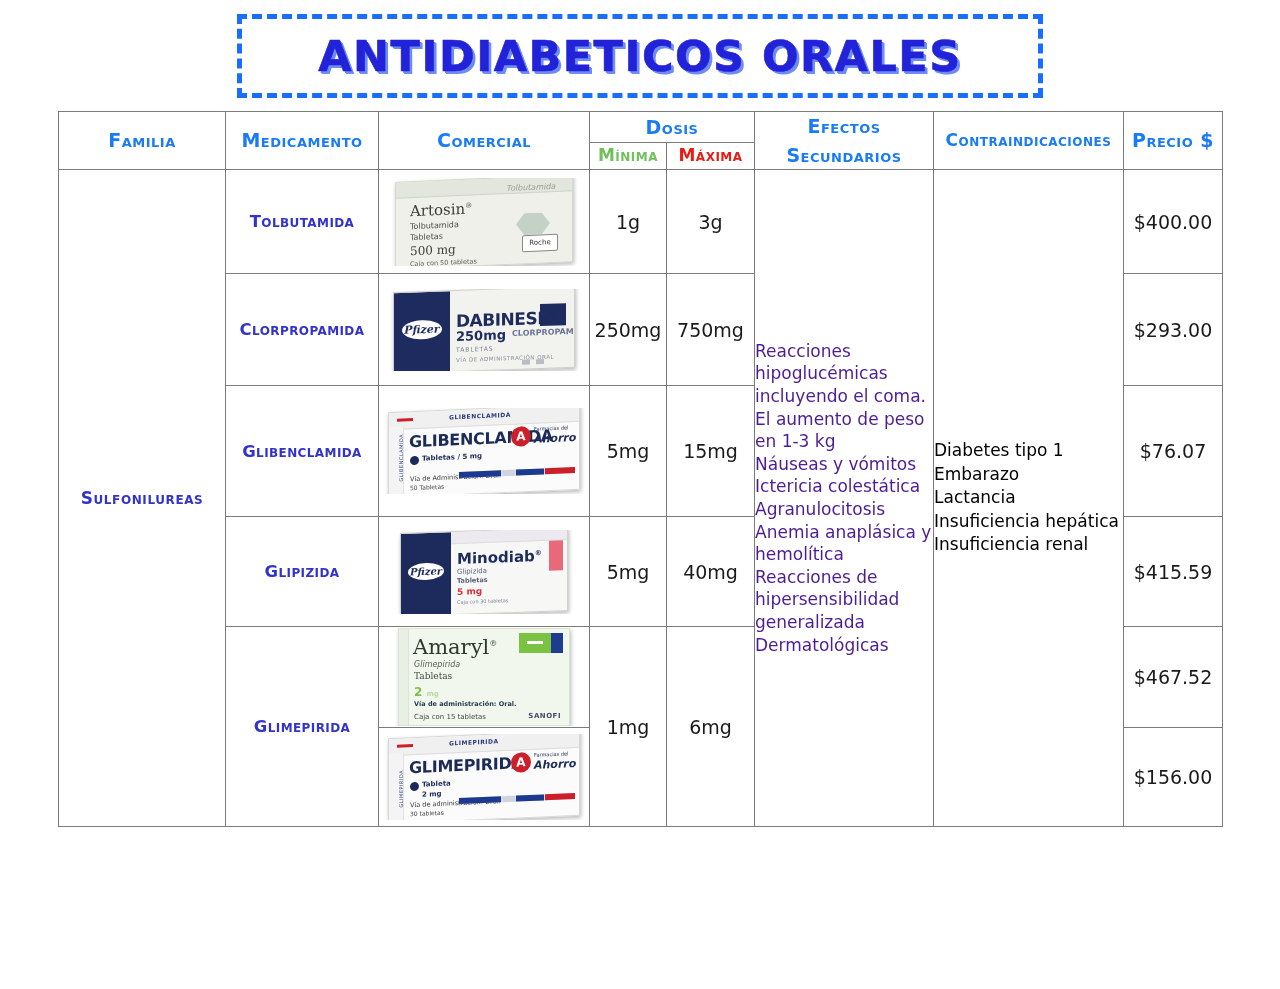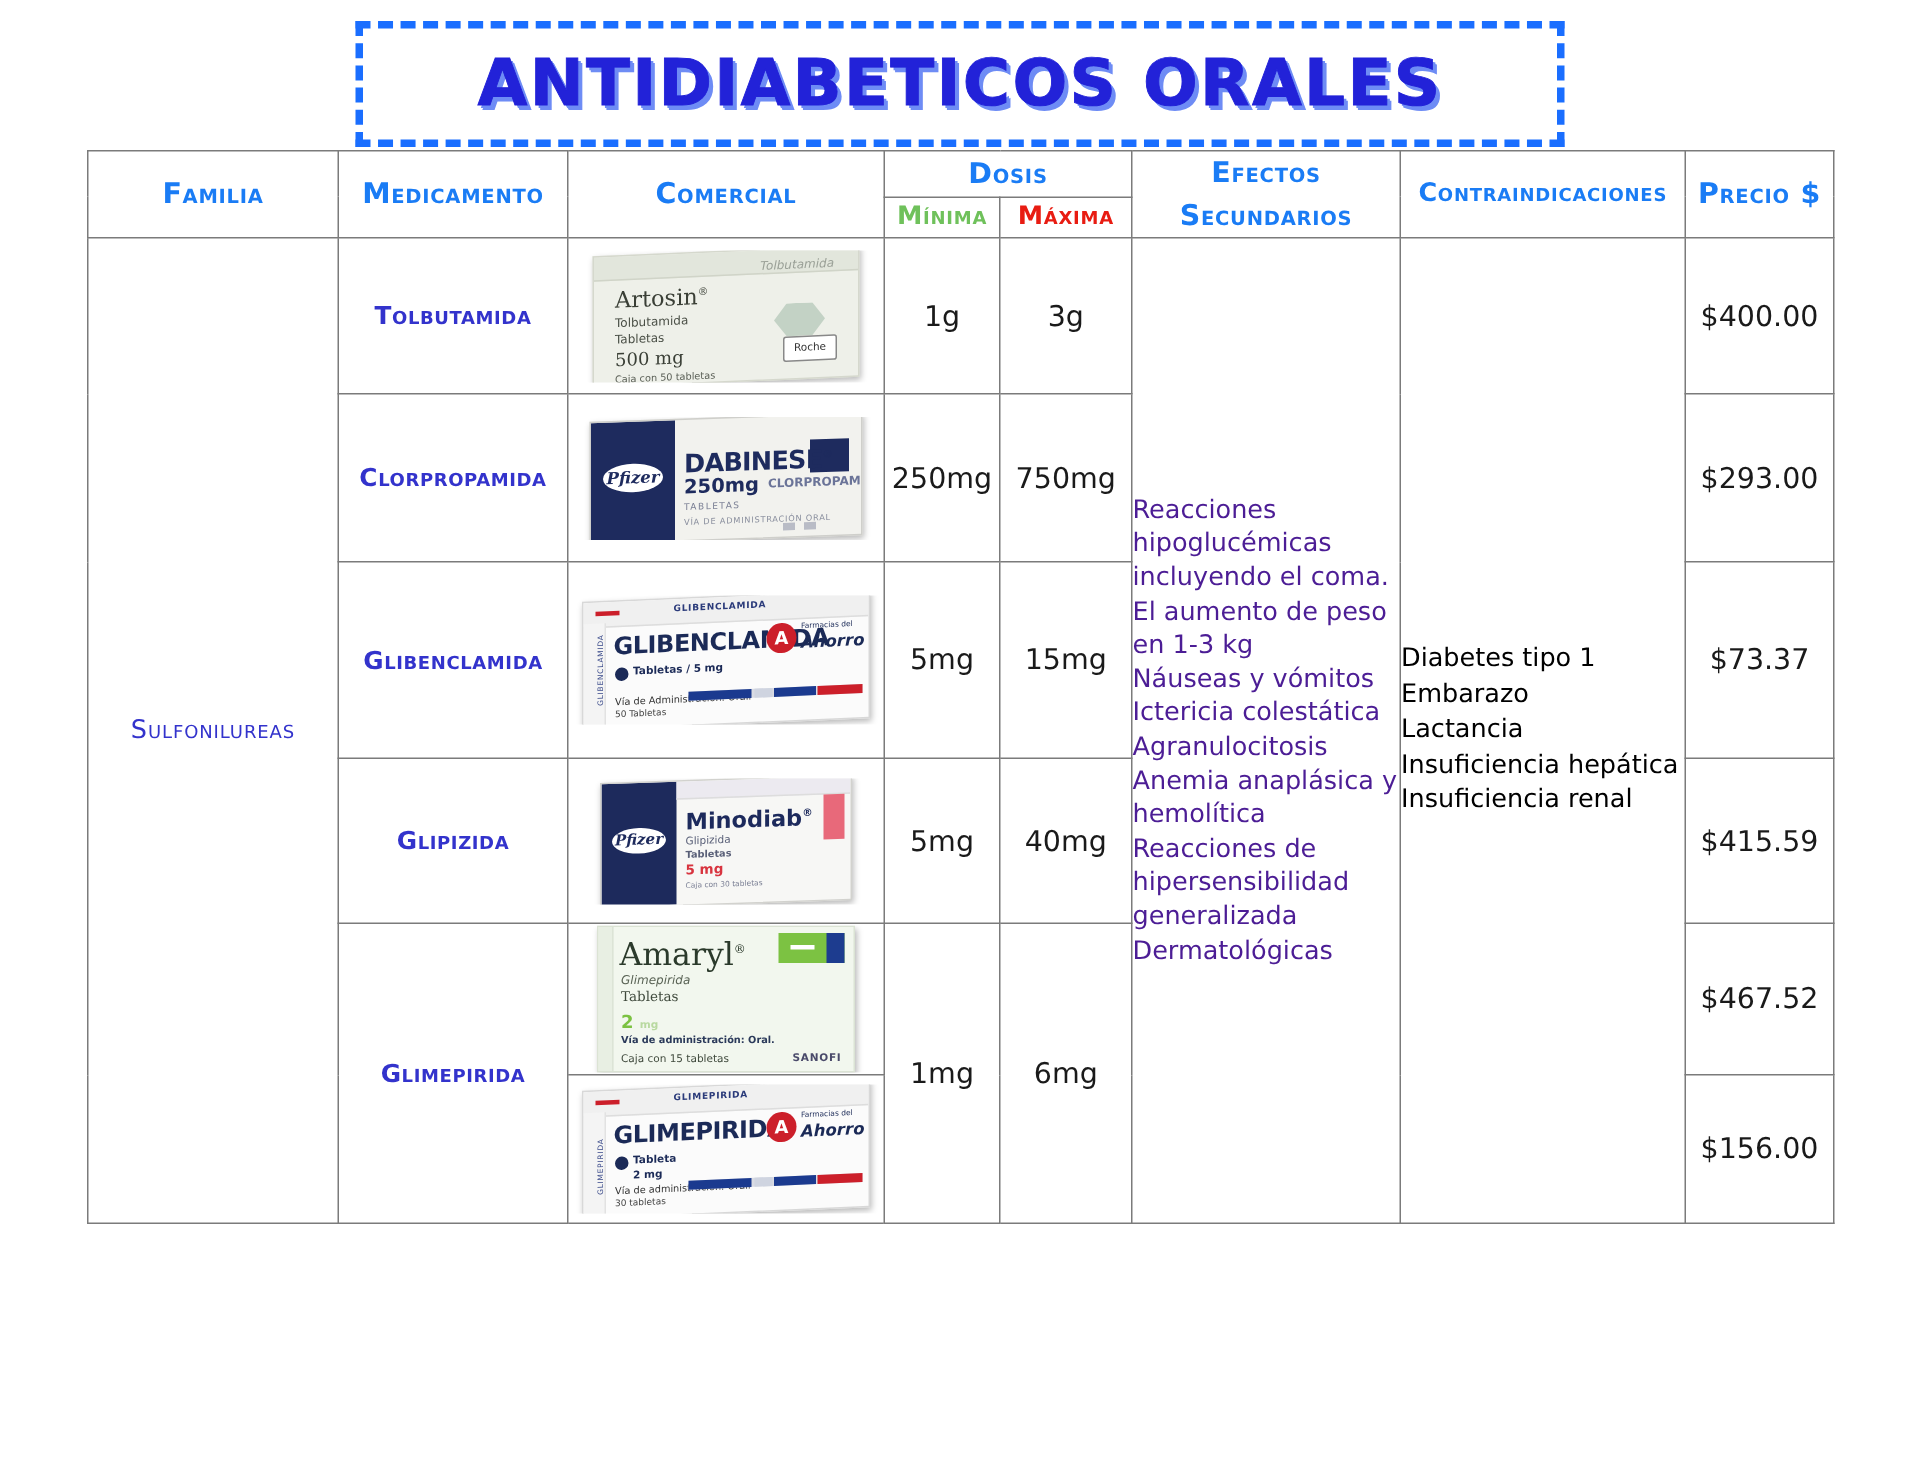--- a/index.html
+++ b/index.html
@@ -23,21 +23,21 @@
     font-size:43px;
     letter-spacing:1.5px;
     color:#2222d8;
     text-shadow: 2px 2px 0 #6e8cf5, 3px 3px 0 #6e8cf5;
     white-space:nowrap;
     -webkit-text-stroke:0.6px #2222d8;
   }
 
   
   .tbl{
-    position:absolute;left:58px;top:100px;
+    position:absolute;left:58px;top:111px;
     width:1164px;
     border-collapse:collapse;
     table-layout:fixed;
   }
   .tbl td, .tbl th{
     border:1px solid #7b7b7b;
     padding:0;
     vertical-align:middle;
     background:#fff;
   }
@@ -62,21 +62,21 @@
   .col-com{width:211px;}
   .col-min{width:77px;}
   .col-max{width:88px;}
   .col-efe{width:179px;}
   .col-contra{width:190px;}
   .col-precio{width:99px;}
 
   .familia-cell{
     text-align:center;
     font-family:"DejaVu Sans", sans-serif;
-    font-weight:normal;
+    font-weight:bold;
     font-size:17px;
     color:#3333cc;
     letter-spacing:0.6px;
     font-variant:small-caps;
   }
   .med-cell{
     text-align:center;
     font-family:"DejaVu Sans", sans-serif;
     font-weight:bold;
     font-size:16.5px;
@@ -360,21 +360,21 @@
               <i style="left:0;width:36%;background:#1b3a8f;"></i>
               <i style="left:38%;width:10%;background:#cfd4e0;"></i>
               <i style="left:49%;width:24%;background:#1b3a8f;"></i>
               <i style="left:74%;width:26%;background:#cc1f2a;"></i>
             </div>
           </div>
         </div>
       </td>
       <td class="dose-cell">5mg</td>
       <td class="dose-cell">15mg</td>
-      <td class="price-cell">$73.37</td>
+      <td class="price-cell">$76.07</td>
     </tr>
 
     <tr style="height:110px;">
       <td class="med-cell">Glipizida</td>
       <td class="imgcell">
         <div class="boxwrap">
           <div class="carton minodiab">
             <div class="sidep"></div>
             <div class="toplip"></div>
             <div class="pfz">Pfizer</div>

